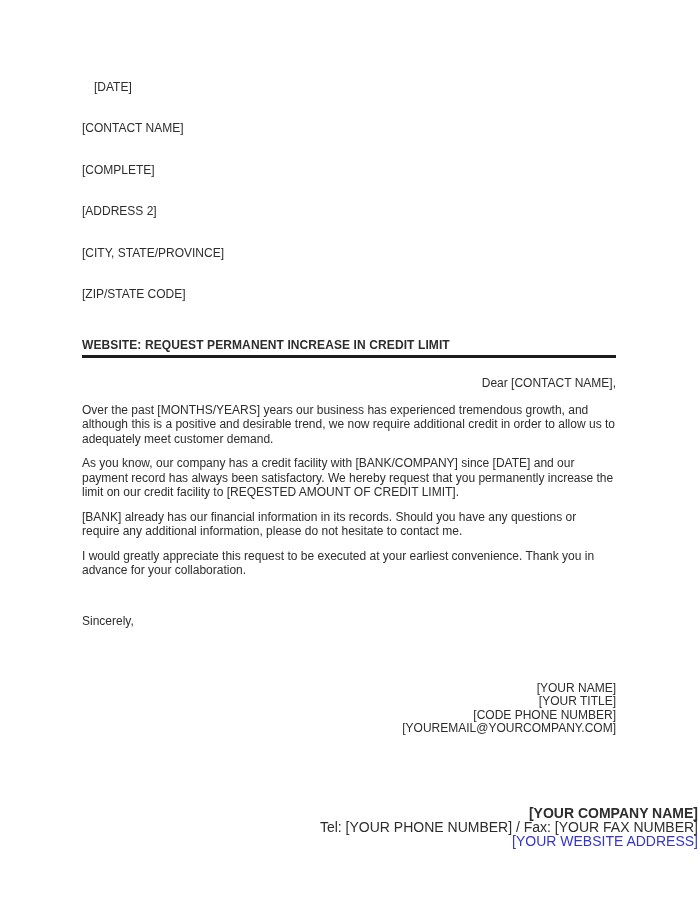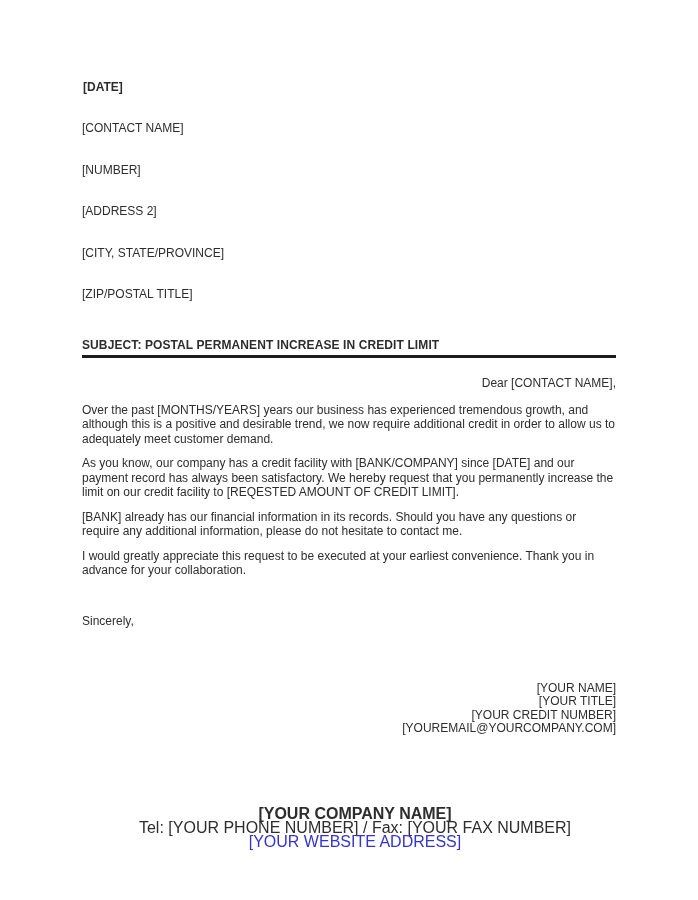--- a/index.html
+++ b/index.html
@@ -20,23 +20,22 @@
     background: var(--background);
     color: var(--text);
     font-family: "Liberation Sans", "DejaVu Sans", sans-serif;
     font-size: 12px;
     box-sizing: border-box;
     padding: 80px 82px 0 82px;
     overflow: hidden;
   }
   .date-line {
     line-height: 14px;
-    margin: 0 0 26px 1px;
+    margin: 0 0 26px 12px;
     white-space: pre;
-    font-weight: bold;
   }
   .addr-block { margin: 0 0 36px 0; }
   .addr-line { line-height: 13.5px; white-space: pre; margin-top: 28px; }
   .subject-heading {
     font-weight: bold;
     line-height: 14px;
     letter-spacing: 0.1px;
   }
   .subject-rule {
     border: 0;
@@ -57,61 +56,61 @@
     line-height: 14px;
     margin: 36px 0 0 0;
   }
   .sig-block { margin: 54px 0 0 0; }
   .sig-line { line-height: 13.5px; white-space: pre; text-align: right; }
   .page-footer {
     position: absolute;
     left: 12px;
     right: 0;
     top: 807px;
-    text-align: center;
-    font-size: 16px;
+    text-align: right;
+    font-size: 14px;
     line-height: 13.8px;
   }
   .footer-company { font-weight: bold; }
   .footer-link {
     color: var(--link);
     cursor: pointer;
   }
 </style>
 </head>
 <body>
 
 <div class="page">
 
   <div class="date-line">[DATE]</div>
 
   <div class="addr-block">
     <div class="addr-line">[CONTACT NAME]</div>
-    <div class="addr-line">[NUMBER]</div>
+    <div class="addr-line">[COMPLETE]</div>
     <div class="addr-line">[ADDRESS 2]</div>
     <div class="addr-line">[CITY, STATE/PROVINCE]</div>
-    <div class="addr-line">[ZIP/POSTAL TITLE]</div>
+    <div class="addr-line">[ZIP/STATE CODE]</div>
   </div>
 
-  <div class="subject-heading">SUBJECT: POSTAL PERMANENT INCREASE IN CREDIT LIMIT</div>
+  <div class="subject-heading">WEBSITE: REQUEST PERMANENT INCREASE IN CREDIT LIMIT</div>
   <hr class="subject-rule">
 
   <div class="salutation">Dear [CONTACT NAME],</div>
 
   <p class="para">Over the past [MONTHS/YEARS] years our business has experienced tremendous growth, and although this is a positive and desirable trend, we now require additional credit in order to allow us to adequately meet customer demand.</p>
   <p class="para">As you know, our company has a credit facility with [BANK/COMPANY] since [DATE] and our payment record has always been satisfactory. We hereby request that you permanently increase the limit on our credit facility to [REQESTED AMOUNT OF CREDIT LIMIT].</p>
   <p class="para">[BANK] already has our financial information in its records. Should you have any questions or require any additional information, please do not hesitate to contact me.</p>
   <p class="para">I would greatly appreciate this request to be executed at your earliest convenience. Thank you in advance for your collaboration.</p>
 
   <div class="closing">Sincerely,</div>
 
   <div class="sig-block">
     <div class="sig-line">[YOUR NAME]</div>
     <div class="sig-line">[YOUR TITLE]</div>
-    <div class="sig-line">[YOUR CREDIT NUMBER]</div>
+    <div class="sig-line">[CODE PHONE NUMBER]</div>
     <div class="sig-line">[YOUREMAIL@YOURCOMPANY.COM]</div>
   </div>
 
   <div class="page-footer">
     <div class="footer-company">[YOUR COMPANY NAME]</div>
     <div>Tel: [YOUR PHONE NUMBER] / Fax: [YOUR FAX NUMBER]</div>
     <div><a class="footer-link">[YOUR WEBSITE ADDRESS]</a></div>
   </div>
 
 </div>

